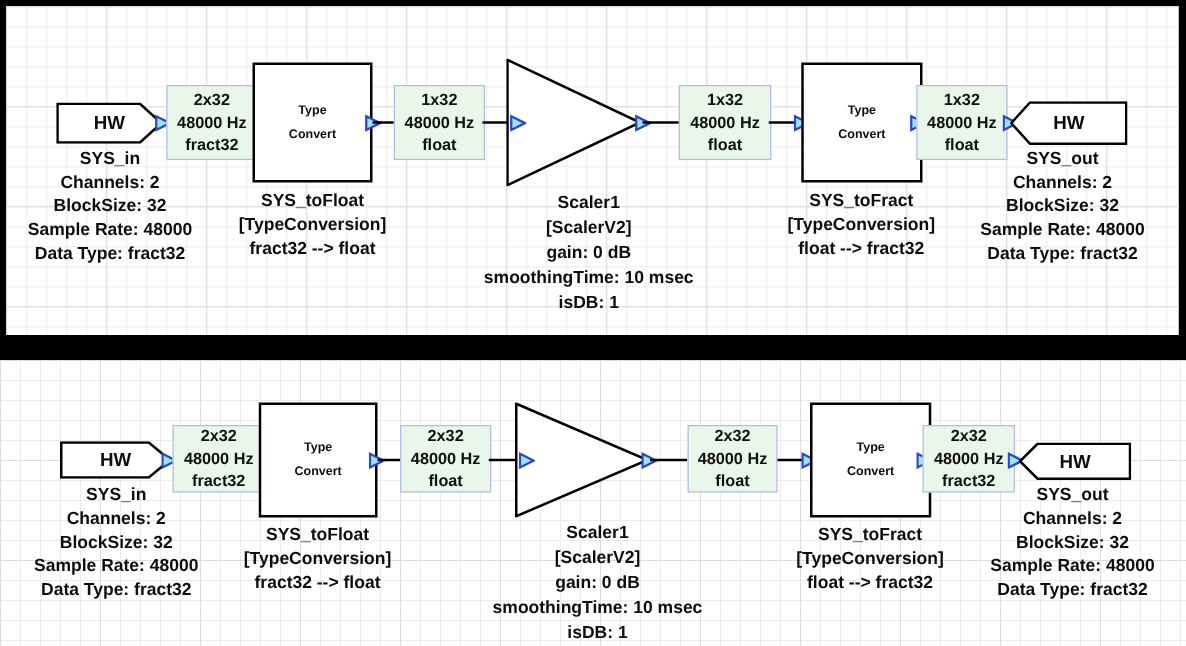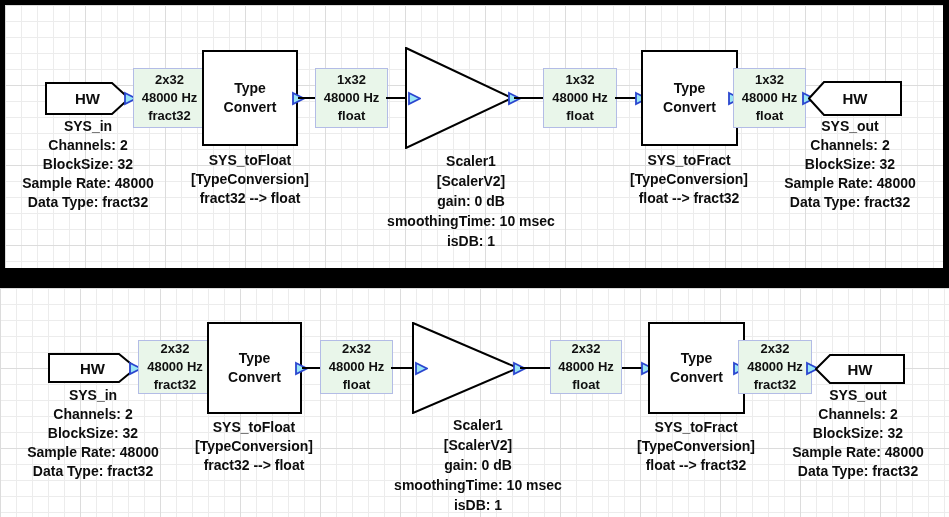--- a/index.html
+++ b/index.html
@@ -26,21 +26,21 @@
   .hw-block svg { position:absolute; left:0; top:0; }
   .hw-block .shape { fill:#ffffff; stroke:#000000; stroke-width:2; }
   .hw-text {
     position:absolute; inset:0; display:flex; align-items:center; justify-content:center;
     font-size:15px; font-weight:bold; color:#0d0d0d;
   }
 
   .tc-box {
     position:absolute; background:#ffffff; border:2px solid #000000;
     display:flex; flex-direction:column; align-items:center; justify-content:center;
-    font-size:14px; font-weight:bold; color:#0d0d0d; line-height:19px; text-align:center;
+    font-size:10px; font-weight:bold; color:#0d0d0d; line-height:19px; text-align:center;
   }
 
   .wire-label {
     position:absolute; background:#e9f6ea; border:1px solid #b3bce6;
     display:flex; flex-direction:column; align-items:center; justify-content:center;
     font-size:13px; font-weight:bold; color:#101010; line-height:18px; text-align:center;
   }
 
   .scaler { position:absolute; }
   .scaler .shape { fill:#ffffff; stroke:#000000; stroke-width:2; }

